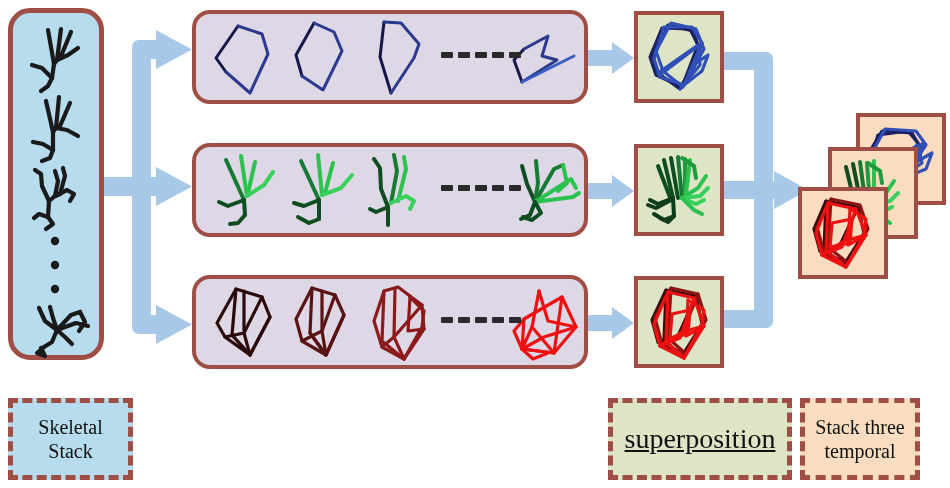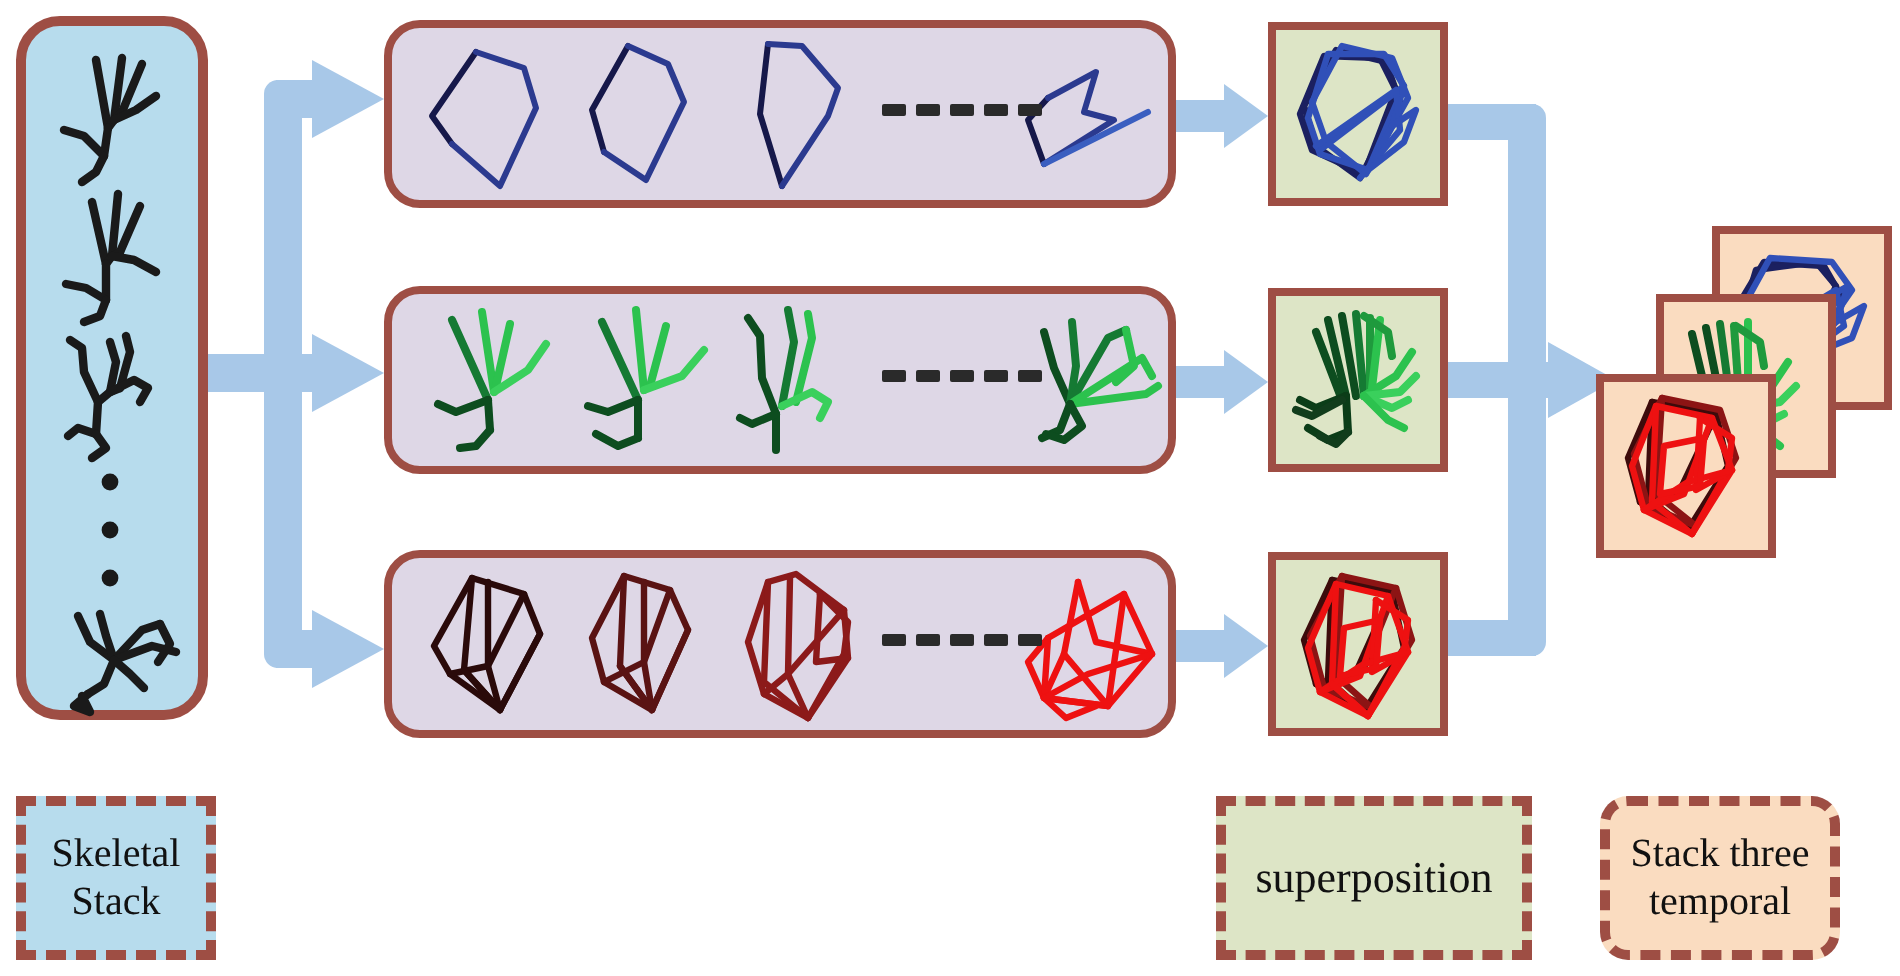--- a/index.html
+++ b/index.html
@@ -77,40 +77,40 @@
     box-sizing: border-box;
     border: 5px dashed #9e4e44;
     display: flex;
     align-items: center;
     justify-content: center;
     text-align: center;
     color: #111111;
     line-height: 1.22;
   }
   #legend-skeletal {
-    left: 8px; width: 100px;
+    left: 8px; width: 125px;
     background: #b7dced;
     font-size: 20px;
   }
   #legend-draw {
     left: 140px; width: 452px;
     background: #ded7e6;
     font-size: 21px;
     padding: 0 10px;
   }
   #legend-superposition {
-    left: 608px; width: 158px;
+    left: 608px; width: 184px;
     background: #dde5c6;
-    font-size: 22px;
+    font-size: 28px;
+    text-decoration: underline;
   }
   #legend-stack {
     left: 800px; width: 120px;
     background: #fadcc0;
     font-size: 20px;
-    border-radius: 14px;
   }
 
   
   .draw-layer { pointer-events: none; }
 </style>
 </head>
 <body>
 
 <div id="stage">
 

